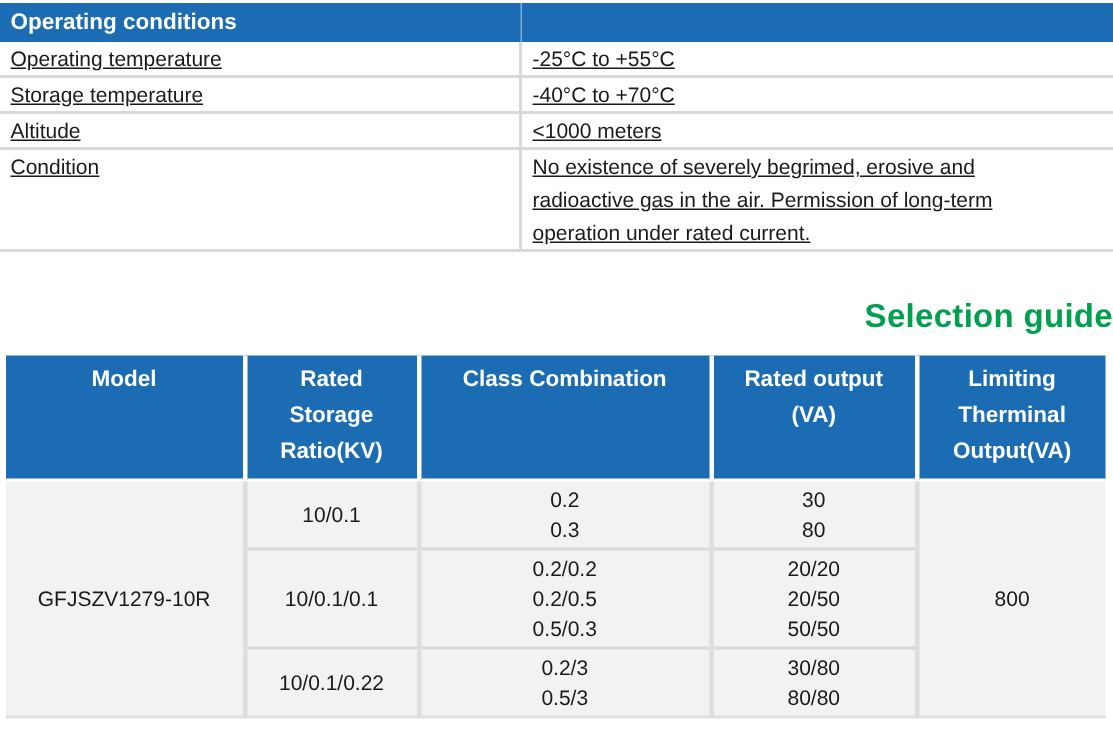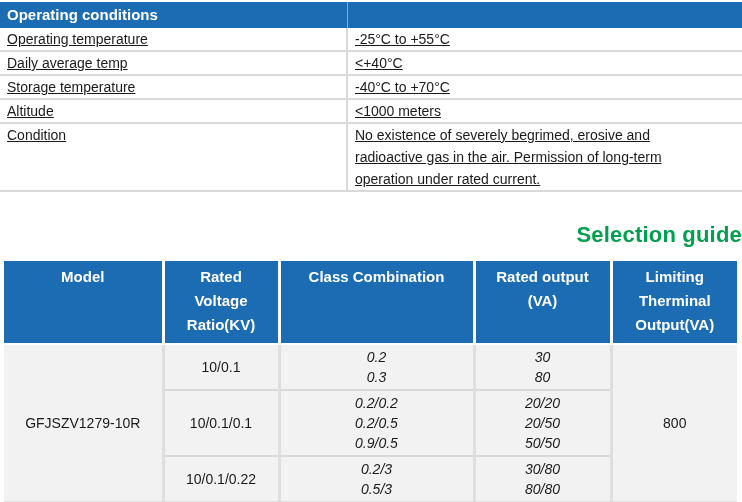--- a/index.html
+++ b/index.html
@@ -58,43 +58,39 @@
     padding:4px 2px 6px;line-height:24px;white-space:pre-line;
     border-left:3px solid #fff;border-bottom:2px solid #fff;
   }
   table.sel th.first{border-left:none;}
   table.sel td{
     background:var(--body-gray);text-align:center;font-size:14px;
     color:var(--ink);border-left:3px solid #dedede;
     vertical-align:middle;
   }
   table.sel td.model-cell{border-left:none;}
-  table.sel td.multi{padding:2px 15px;line-height:20px;font-style:italic;}
+  table.sel td.multi{padding:2px 15px;line-height:20px;}
   table.sel td.ratio-cell{line-height:20px;}
   tr.grp td.bordered{border-top:2px solid var(--line-gray);}
 </style>
 </head>
 <body>
 
 <div class="page">
 
   <section class="oc-section">
     <div class="oc-header">
       <span>Operating conditions</span>
       <span class="oc-header-divider"></span>
     </div>
     <table class="oc">
       <tbody>
         <tr>
           <td class="oc-label">Operating temperature</td>
           <td class="oc-value">-25°C to +55°C</td>
-        </tr>
-        <tr>
-          <td class="oc-label">Daily average temp</td>
-          <td class="oc-value">&lt;+40°C</td>
         </tr>
         <tr>
           <td class="oc-label">Storage temperature</td>
           <td class="oc-value">-40°C to +70°C</td>
         </tr>
         <tr>
           <td class="oc-label">Altitude</td>
           <td class="oc-value">&lt;1000 meters</td>
         </tr>
         <tr>
@@ -114,21 +110,21 @@
       <col style="width:159px">
         <col style="width:116px">
         <col style="width:195px">
         <col style="width:137px">
         <col style="width:126px">
     </colgroup>
     <thead>
       <tr>
         <th class="first">Model</th>
         <th>Rated
-Voltage
+Storage
 Ratio(KV)</th>
         <th>Class Combination</th>
         <th>Rated output
 (VA)</th>
         <th>Limiting
 Therminal
 Output(VA)</th>
       </tr>
     </thead>
     <tbody>
@@ -143,21 +139,21 @@
             <div class="line">30</div>
             <div class="line">80</div>
           </td>
         <td rowspan="3">800</td>
       </tr>
       <tr class="grp">
         <td class="ratio-cell bordered">10/0.1/0.1</td>
         <td class="multi bordered">
             <div class="line">0.2/0.2</div>
             <div class="line">0.2/0.5</div>
-            <div class="line">0.9/0.5</div>
+            <div class="line">0.5/0.3</div>
           </td>
         <td class="multi bordered">
             <div class="line">20/20</div>
             <div class="line">20/50</div>
             <div class="line">50/50</div>
           </td>
       </tr>
       <tr class="grp">
         <td class="ratio-cell bordered">10/0.1/0.22</td>
         <td class="multi bordered">

